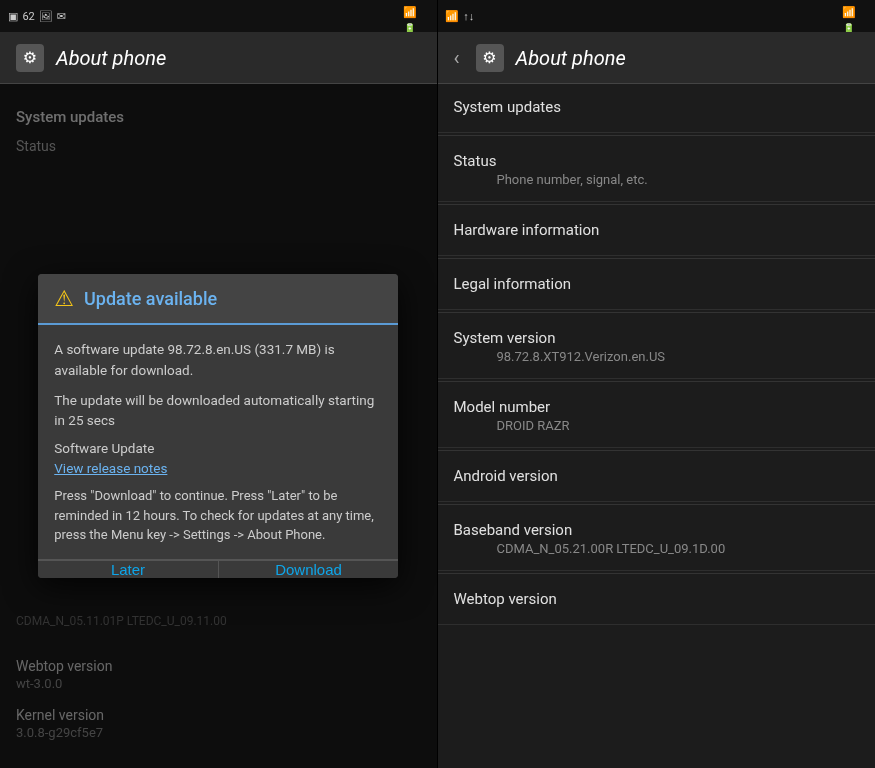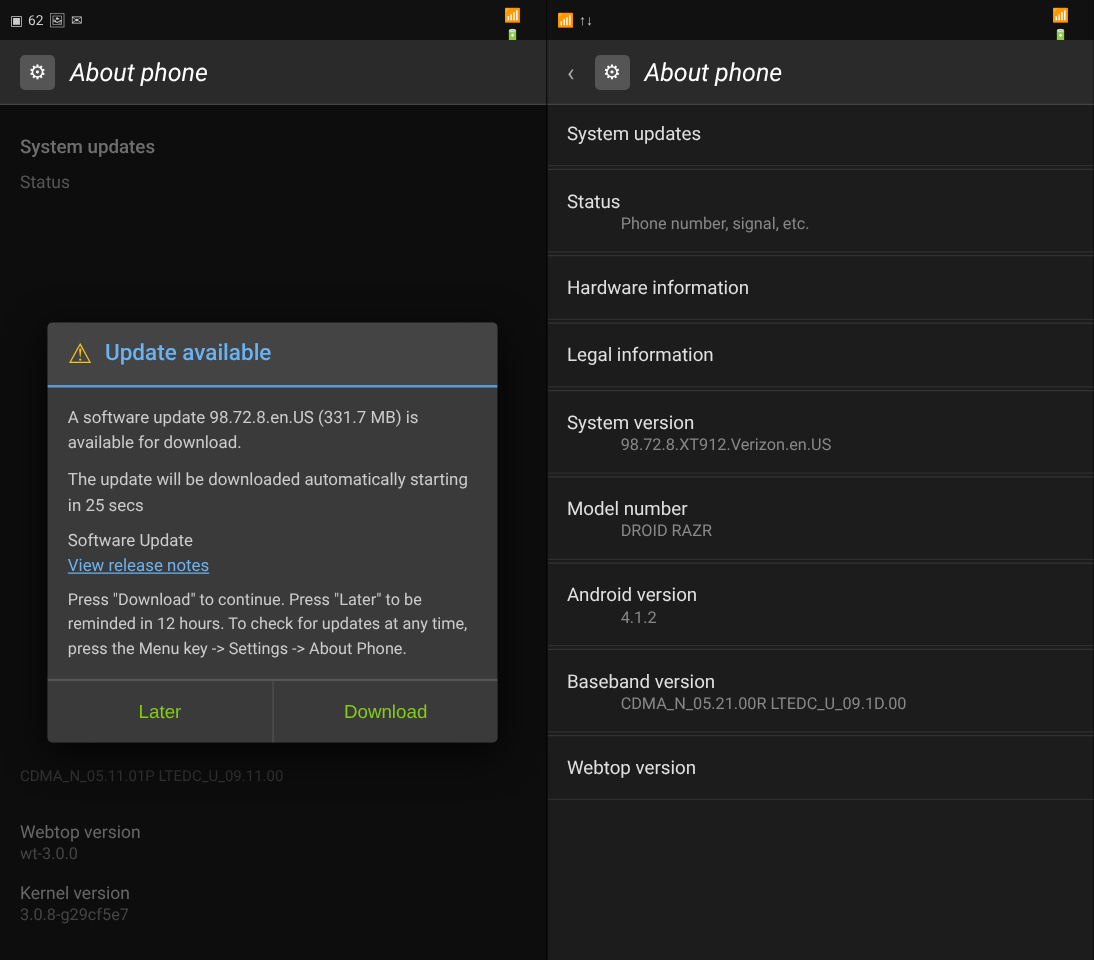--- a/index.html
+++ b/index.html
@@ -202,24 +202,24 @@
       font-size: 13px;
       color: #ccc;
       line-height: 1.5;
     }
     .dialog-buttons {
       display: flex;
       border-top: 1px solid #555;
     }
     .dialog-btn {
       flex: 1;
-      padding: 16px;
+      padding: 0;
       text-align: center;
       font-size: 15px;
-      color: #84cc16;
+      color: #0ea5e9;
       background: #3a3a3a;
       cursor: pointer;
       border: none;
       font-weight: 400;
     }
     .dialog-btn:first-child {
       border-right: 1px solid #555;
     }
 
     
@@ -367,21 +367,20 @@
       <div class="menu-item-subtitle">98.72.8.XT912.Verizon.en.US</div>
     </div>
     <div class="menu-section-divider"></div>
     <div class="menu-item">
       <div class="menu-item-title">Model number</div>
       <div class="menu-item-subtitle">DROID RAZR</div>
     </div>
     <div class="menu-section-divider"></div>
     <div class="menu-item">
       <div class="menu-item-title">Android version</div>
-      <div class="menu-item-subtitle">4.1.2</div>
     </div>
     <div class="menu-section-divider"></div>
     <div class="menu-item">
       <div class="menu-item-title">Baseband version</div>
       <div class="menu-item-subtitle">CDMA_N_05.21.00R LTEDC_U_09.1D.00</div>
     </div>
     <div class="menu-section-divider"></div>
     <div class="menu-item">
       <div class="menu-item-title">Webtop version</div>
     </div>

